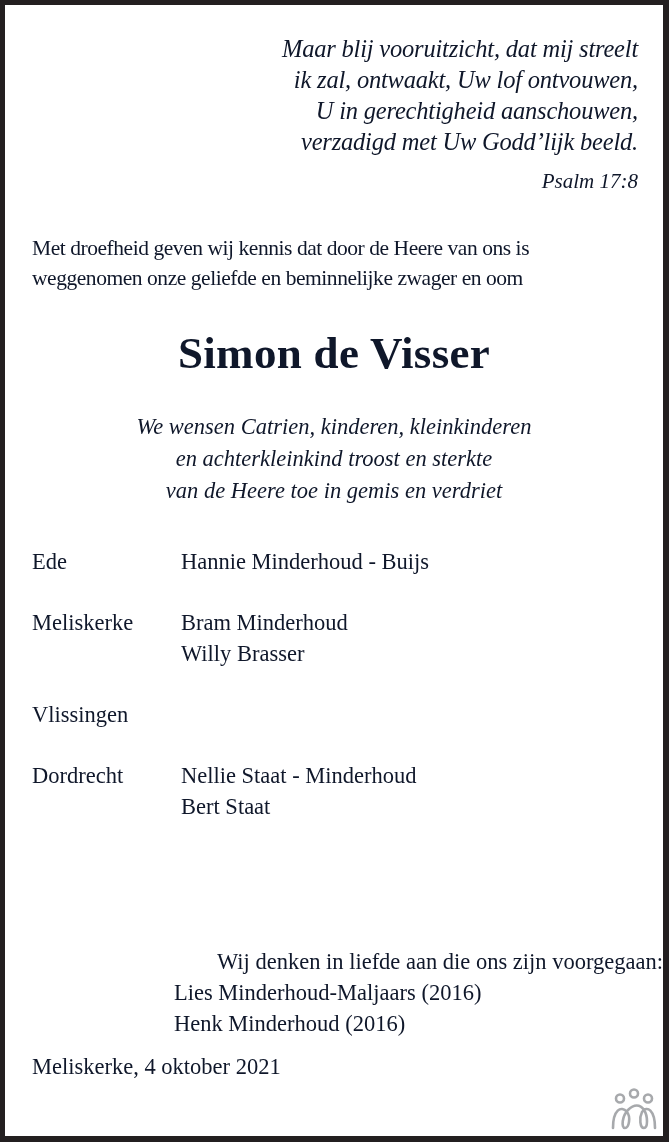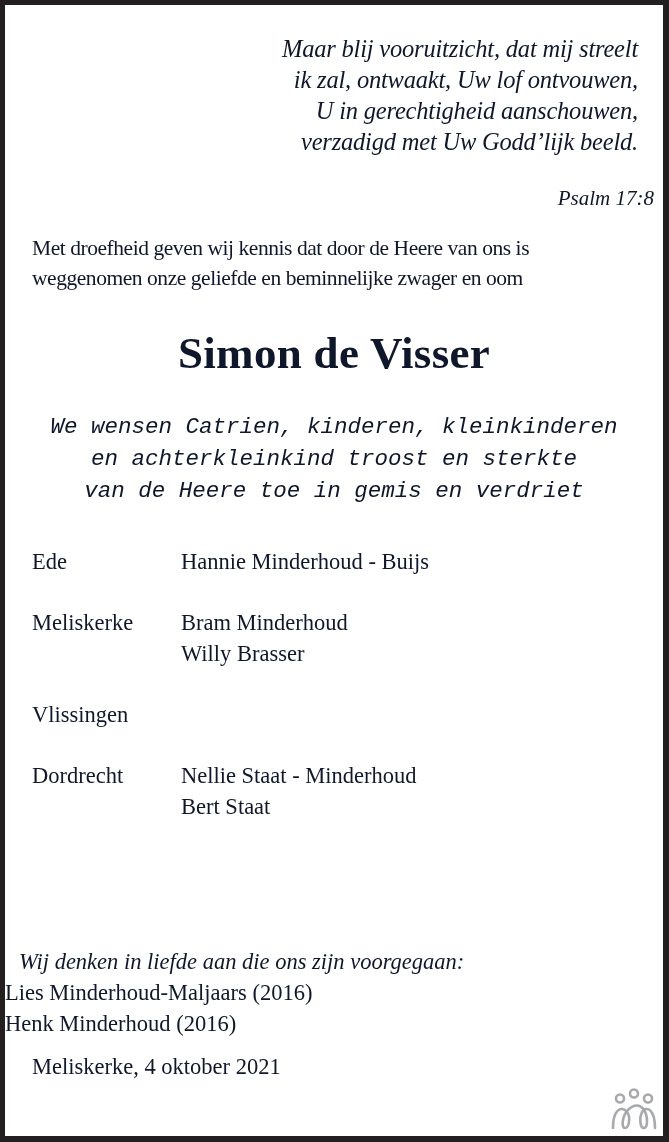--- a/index.html
+++ b/index.html
@@ -31,27 +31,26 @@
       font-style: italic;
       font-size: 22.5px;
       line-height: 31px;
       letter-spacing: -0.2px;
       font-family: "Liberation Serif", serif;
       font-size: 24.5px;
     }
     .verse .line { display: block; white-space: nowrap; }
     .psalm {
       position: absolute;
-      right: 9px;
+      right: 25px;
       top: 163px;
       font-style: italic;
       font-family: "Liberation Serif", serif;
       font-size: 21px;
       line-height: 26px;
-      margin-top: 17px;
     }
     .intro {
       position: absolute;
       left: 27px;
       top: 228px;
       width: 620px;
       font-family: "Liberation Serif", serif;
       font-size: 21.5px;
       line-height: 30px;
       letter-spacing: -0.45px;
@@ -73,21 +72,21 @@
     .wish {
       position: absolute;
       left: 0;
       width: 658px;
       top: 406px;
       text-align: center;
       font-family: "Liberation Serif", serif;
       font-size: 22.5px;
       line-height: 32px;
     }
-    .wish .line { display: block; white-space: nowrap; font-family: Liberation Mono, monospace; }
+    .wish .line { display: block; white-space: nowrap; }
     .wish em { font-style: italic; }
     .family {
       position: absolute;
       left: 27px;
       top: 541px;
       width: 620px;
       font-family: "Liberation Serif", serif;
       font-size: 22.5px;
       line-height: 31px;
     }
@@ -108,27 +107,27 @@
       position: absolute;
       left: 0;
       width: 658px;
       top: 941px;
       font-family: "Liberation Serif", serif;
       font-size: 22.5px;
       line-height: 31px;
     }
     .memorial .heading {
       display: block;
-      text-align: left;
-      white-space: nowrap;
-      padding-left: 14px;
-      font-style: italic;
+      text-align: right;
+      white-space: nowrap;
+      padding-left: 0;
     }
     .memorial .deceased {
       display: block;
+      padding-left: 169px;
       white-space: nowrap;
     }
     .closing {
       position: absolute;
       left: 27px;
       top: 1046px;
       font-family: "Liberation Serif", serif;
       font-size: 22.5px;
       line-height: 31px;
       white-space: nowrap;

